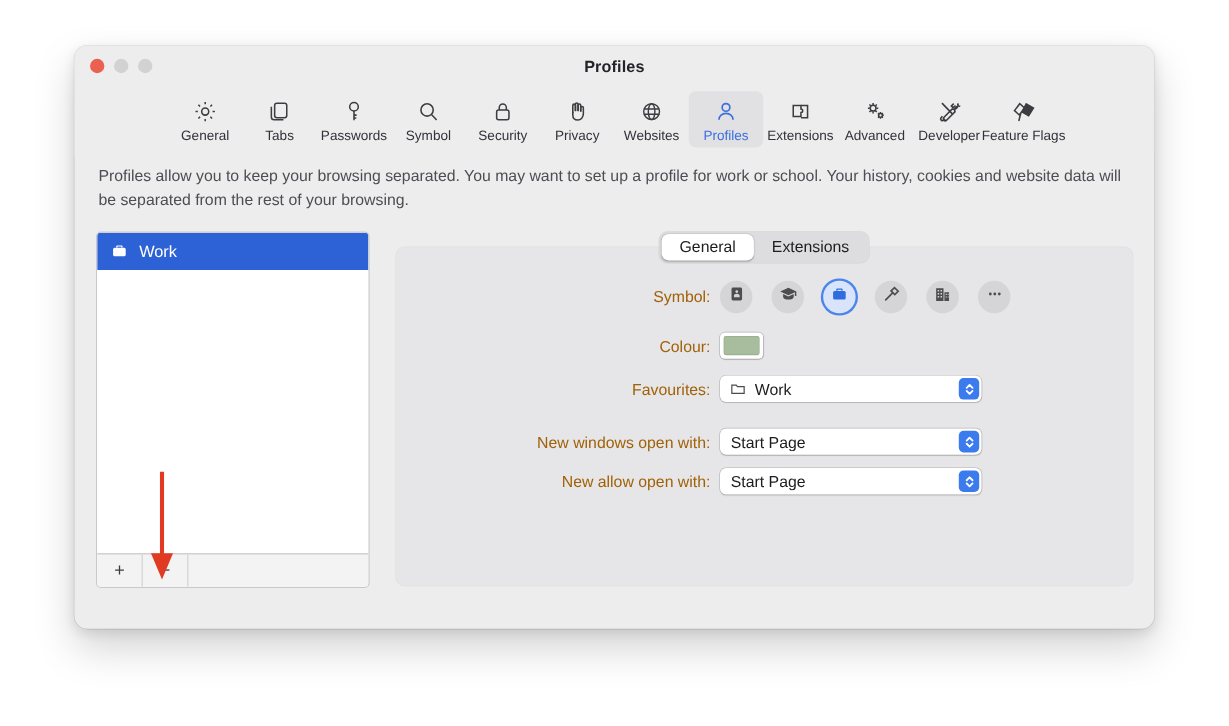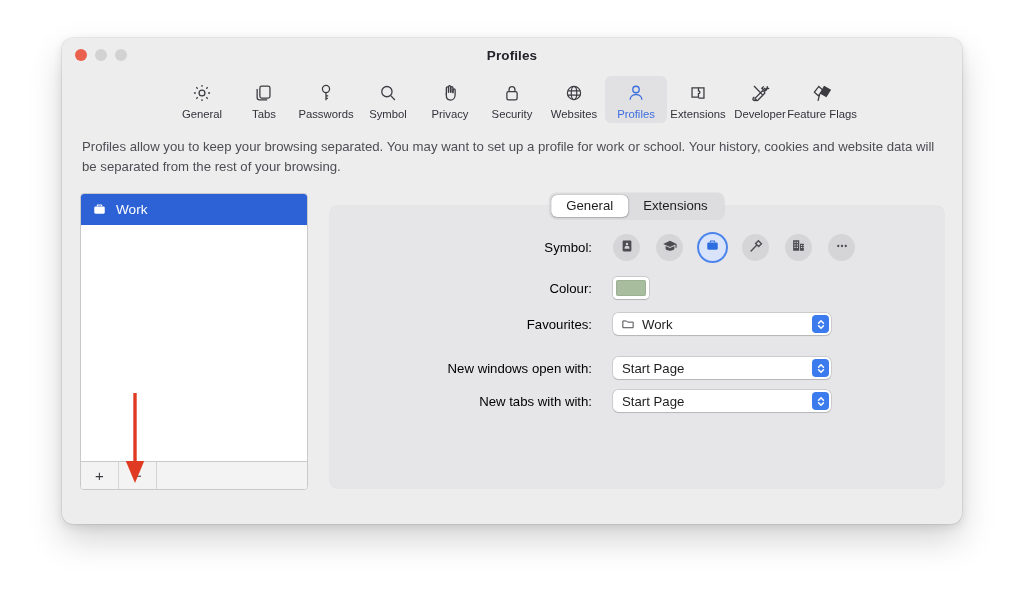--- a/index.html
+++ b/index.html
@@ -221,23 +221,23 @@
   }
 
   .form-row {
     display: flex;
     align-items: center;
     margin-bottom: 11px;
   }
   .form-label {
     width: 262px;
     text-align: right;
-    padding-right: 21px;
+    padding-right: 8px;
     font-size: 13.2px;
-    color: #000000;
+    color: #a16207;
     white-space: nowrap;
   }
   .form-field { display: flex; align-items: center; }
 
   
   .sym-btn {
     width: 27px;
     height: 27px;
     border-radius: 50%;
     background: #d5d4d7;
@@ -363,41 +363,41 @@
             <circle cx="10.8" cy="10.5" r="5.6"></circle>
             <path d="M15 14.8l4.5 4.8"></path>
           </svg>
         </span>
         <span class="tb-label">Symbol</span>
       </div>
 
       <div class="tb-item">
         <span class="tb-icon">
           <svg width="22" height="22" viewBox="0 0 24 24" fill="none" stroke="currentColor" stroke-width="1.4">
+            <rect x="6.4" y="10.5" width="11.2" height="9" rx="1.8"></rect>
+            <path d="M8.8 10.5V8.2a3.2 3.2 0 0 1 6.4 0v2.3"></path>
+          </svg>
+        </span>
+        <span class="tb-label">Security</span>
+      </div>
+
+      <div class="tb-item">
+        <span class="tb-icon">
+          <svg width="22" height="22" viewBox="0 0 24 24" fill="none" stroke="currentColor" stroke-width="1.4">
             <path d="M8 13.5V6.4a1.2 1.2 0 0 1 2.4 0v5.2"></path>
             <path d="M10.4 11.4V5.3a1.2 1.2 0 0 1 2.4 0v6.1"></path>
             <path d="M12.8 11.6V6.2a1.2 1.2 0 0 1 2.4 0v5.6"></path>
             <path d="M15.2 12.2V8.6a1.2 1.2 0 0 1 2.4 0v5.2c0 3.4-2.2 5.9-5 5.9s-4.6-1.9-4.6-4.6v-3"></path>
           </svg>
         </span>
         <span class="tb-label">Privacy</span>
       </div>
 
       <div class="tb-item">
         <span class="tb-icon">
-          <svg width="22" height="22" viewBox="0 0 24 24" fill="none" stroke="currentColor" stroke-width="1.4">
-            <rect x="6.4" y="10.5" width="11.2" height="9" rx="1.8"></rect>
-            <path d="M8.8 10.5V8.2a3.2 3.2 0 0 1 6.4 0v2.3"></path>
-          </svg>
-        </span>
-        <span class="tb-label">Security</span>
-      </div>
-
-      <div class="tb-item">
-        <span class="tb-icon">
           <svg width="22" height="22" viewBox="0 0 24 24" fill="none" stroke="currentColor" stroke-width="1.3">
             <circle cx="12" cy="12" r="7.2"></circle>
             <ellipse cx="12" cy="12" rx="3" ry="7.2"></ellipse>
             <path d="M5 9.6h14M5 14.4h14"></path>
           </svg>
         </span>
         <span class="tb-label">Websites</span>
       </div>
 
       <div class="tb-item active">
@@ -413,20 +413,31 @@
       <div class="tb-item">
         <span class="tb-icon">
           <svg width="22" height="22" viewBox="0 0 24 24" fill="none" stroke="currentColor" stroke-width="1.4">
             <path d="M5.5 6.5h7v3.1a1.6 1.6 0 1 1 0 3.2v3.7h-7z"></path>
             <path d="M12.5 6.5h6v11h-6"></path>
           </svg>
         </span>
         <span class="tb-label">Extensions</span>
       </div>
 
+      <div class="tb-item">
+        <span class="tb-icon">
+          <svg width="23" height="23" viewBox="0 0 24 24" fill="none" stroke="currentColor" stroke-width="1.3">
+            <circle cx="10" cy="9.6" r="2.5"></circle>
+            <path d="M10 5.1v1.6M10 12.5v1.6M14.5 9.6h-1.6M7.1 9.6H5.5M13.2 6.4l-1.1 1.1M7.9 11.7l-1.1 1.1M13.2 12.8l-1.1-1.1M7.9 7.5L6.8 6.4"></path>
+            <circle cx="16.4" cy="15.8" r="1.7"></circle>
+            <path d="M16.4 12.9v1M16.4 17.7v1M19.3 15.8h-1M15.4 15.8h-1M18.5 13.7l-.7.7M15 17.2l-.7.7M18.5 17.9l-.7-.7M15 14.4l-.7-.7"></path>
+          </svg>
+        </span>
+        <span class="tb-label">Advanced</span>
+      </div>
 
       <div class="tb-item">
         <span class="tb-icon">
           <svg width="23" height="23" viewBox="0 0 24 24" fill="none" stroke="currentColor" stroke-width="1.4">
             <path d="M5.2 5.2l9 9.3"></path>
             <path d="M15.4 5.6l-2 2 1.6 1.6 2-2"></path>
             <path d="M18.8 5.4a3.6 3.6 0 0 1-4.7 4.8L6.8 17.6a1.7 1.7 0 0 0 2.4 2.4l7.3-7.3a3.6 3.6 0 0 1 4.6-4.8"></path>
             <path d="M5.6 16.6l-1.3 1.4a1.6 1.6 0 0 0 2.2 2.2l1.4-1.3"></path>
           </svg>
         </span>
@@ -577,21 +588,21 @@
                   <svg width="10" height="13" viewBox="0 0 12 16" fill="none" stroke="#ffffff" stroke-width="1.9" stroke-linecap="round" stroke-linejoin="round">
                     <path d="M3 6.4 6 3.4l3 3"></path>
                     <path d="M3 9.6l3 3 3-3"></path>
                   </svg>
                 </span>
               </div>
             </div>
           </div>
 
           <div class="form-row" style="margin-top:11px;">
-            <div class="form-label">New tabs with with:</div>
+            <div class="form-label">New allow open with:</div>
             <div class="form-field">
               <div class="popup">
                 <span class="popup-text" style="margin-left:1px;">Start Page</span>
                 <span class="stepper">
                   <svg width="10" height="13" viewBox="0 0 12 16" fill="none" stroke="#ffffff" stroke-width="1.9" stroke-linecap="round" stroke-linejoin="round">
                     <path d="M3 6.4 6 3.4l3 3"></path>
                     <path d="M3 9.6l3 3 3-3"></path>
                   </svg>
                 </span>
               </div>

